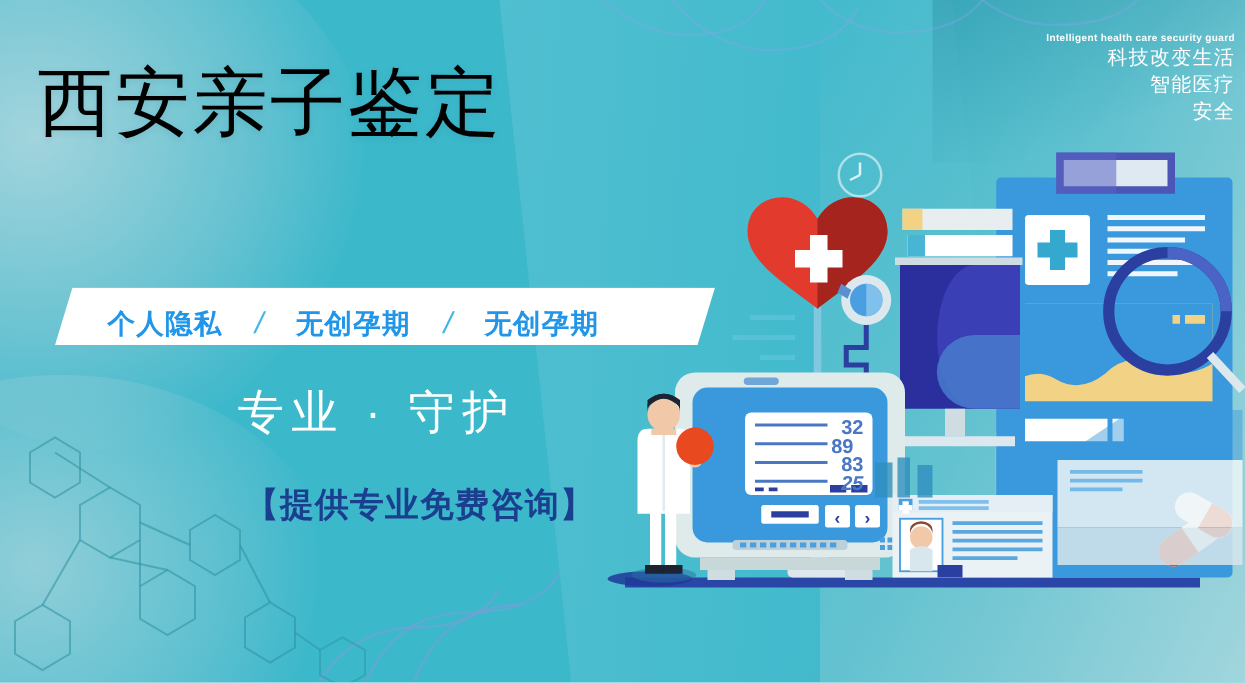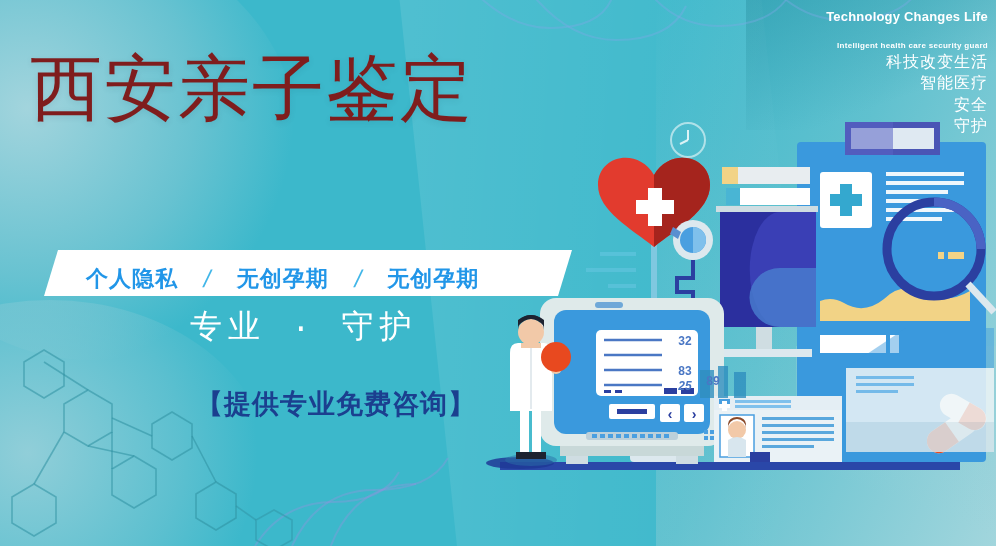--- a/index.html
+++ b/index.html
@@ -39,40 +39,39 @@
   }
   .bg-bottom-right-light{
     position:absolute;right:0;bottom:0;width:200px;height:200px;
     background:linear-gradient(200deg, rgba(150,208,216,.7), rgba(60,184,203,0) 70%);
   }
   .svg-layer{position:absolute;inset:0;width:996px;height:546px;}
 
   
   .headline{
     position:absolute;left:30px;top:52px;
-    font-size:72px;line-height:1;
-    color:#7f1d1d;
+    font-size:60px;line-height:1;
+    color:#000000;
     font-weight:400;
     letter-spacing:2px;
     text-shadow:0 2px 6px rgba(0,60,80,.10);
     white-space:nowrap;
   }
   .clock-badge{
     position:absolute;left:668px;top:120px;width:40px;height:40px;
   }
 
   
   .ribbon{
     position:absolute;left:44px;top:230px;
     width:528px;height:58px;
     background:#ffffff;
     clip-path:polygon(14px 0, 528px 0, 514px 46px, 0 46px);
     display:flex;align-items:center;
     box-shadow:0 2px 6px rgba(0,50,70,.08);
-    margin-top:20px;
   }
   .ribbon-inner{
     display:flex;align-items:center;gap:0;
     padding-left:42px;
   }
   .tag{
     color:#2196e8;
     font-size:22px;font-weight:700;
     letter-spacing:1px;
     white-space:nowrap;
@@ -82,24 +81,23 @@
     font-size:24px;font-weight:300;
     padding:0 26px;
     transform:skewX(-12deg);
     display:inline-block;
   }
 
   
   .slogan{
     position:absolute;left:190px;top:305px;
     color:#ffffff;
-    font-size:32px;font-weight:400;
+    font-size:37px;font-weight:400;
     letter-spacing:6px;
     white-space:nowrap;
-    font-family:Liberation Mono, monospace;
   }
   .cta{
     position:absolute;left:196px;top:386px;
     color:#1b3f8f;
     font-size:27px;font-weight:700;
     letter-spacing:1px;
     white-space:nowrap;
     text-align:center;
   }
 
@@ -124,22 +122,22 @@
     font-size:16px;font-weight:400;line-height:1.32;
     letter-spacing:1px;
     margin-top:0;
     white-space:nowrap;
   }
 
   
   .mon-num{
     position:absolute;
     color:#4a77c4;
-    font-size:12px;font-weight:700;
-    text-align:center;width:24px;
+    font-size:16px;font-weight:700;
+    text-align:left;width:24px;
   }
   .nav-glyph{
     position:absolute;
     color:#2b3fa0;font-size:14px;font-weight:700;
     width:20px;text-align:center;line-height:18px;
   }
 </style>
 </head>
 <body>
 
@@ -400,21 +398,21 @@
         <rect x="856" y="376" width="58" height="3"></rect>
         <rect x="856" y="383" width="58" height="3"></rect>
         <rect x="856" y="390" width="42" height="3"></rect>
       </g>
       <rect x="846" y="422" width="148" height="30" fill="#d7e6ec"></rect>
       <path d="M846 368 l60 -40 h88 v40 z" fill="#3a99dd" opacity=".55"></path>
     </g>
   </svg>
 
   <div class="mon-num" style="left:673px;top:334px;">32</div>
-  <div class="mon-num" style="left:701px;top:349px;margin-top:25px;">89</div>
+  <div class="mon-num" style="left:665px;top:349px;">89</div>
   <div class="mon-num" style="left:673px;top:364px;">83</div>
   <div class="mon-num" style="left:673px;top:379px;font-style:italic;">25</div>
   <div class="nav-glyph" style="left:660px;top:405px;">‹</div>
   <div class="nav-glyph" style="left:684px;top:405px;">›</div>
 
   <div class="headline">西安亲子鉴定</div>
 
   <svg class="clock-badge" viewBox="0 0 40 40">
     <circle cx="20" cy="20" r="17" fill="none" stroke="#ffffff" stroke-opacity=".55" stroke-width="2"></circle>
     <line x1="20" y1="20" x2="20" y2="10" stroke="#ffffff" stroke-opacity=".8" stroke-width="2"></line>
@@ -428,21 +426,19 @@
       <span class="tag">无创孕期</span>
       <span class="tag-sep">/</span>
       <span class="tag">无创孕期</span>
     </div>
   </div>
 
   <div class="slogan">专业 · 守护</div>
   <div class="cta">【提供专业免费咨询】</div>
 
   <div class="corner">
-    <div class="corner-en">Technology Changes Life</div>
     <div class="corner-en-sub">Intelligent health care security guard</div>
     <div class="corner-cn">科技改变生活</div>
     <div class="corner-cn">智能医疗</div>
     <div class="corner-cn">安全</div>
-    <div class="corner-cn">守护</div>
   </div>
 
 </div>
 
 </body></html>

